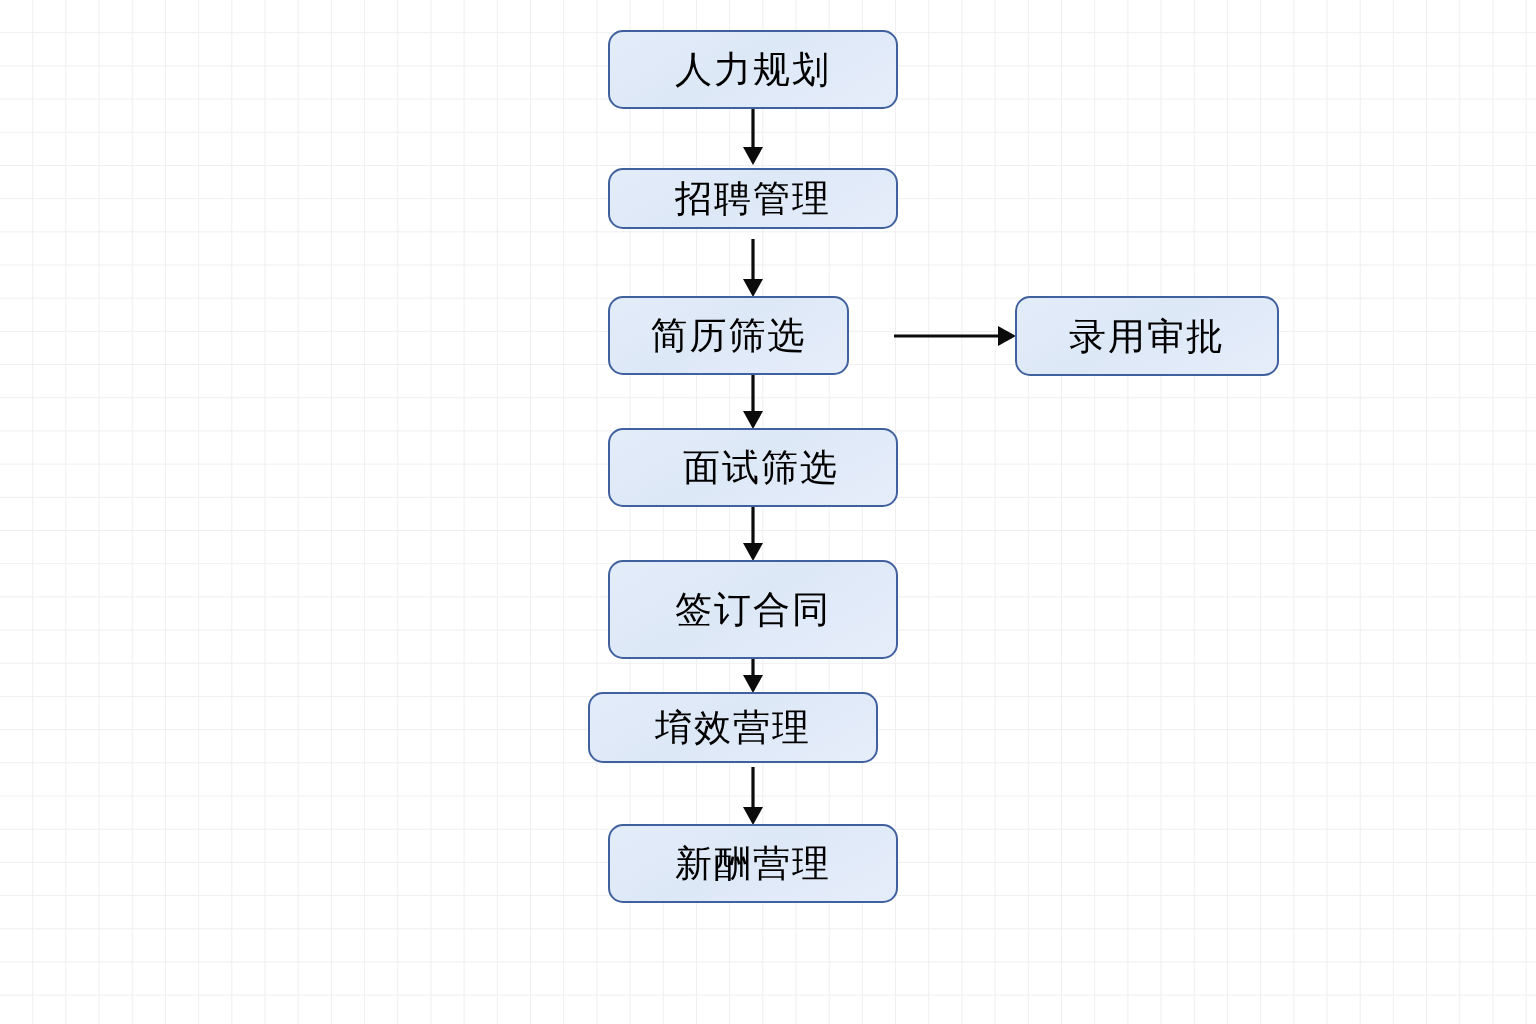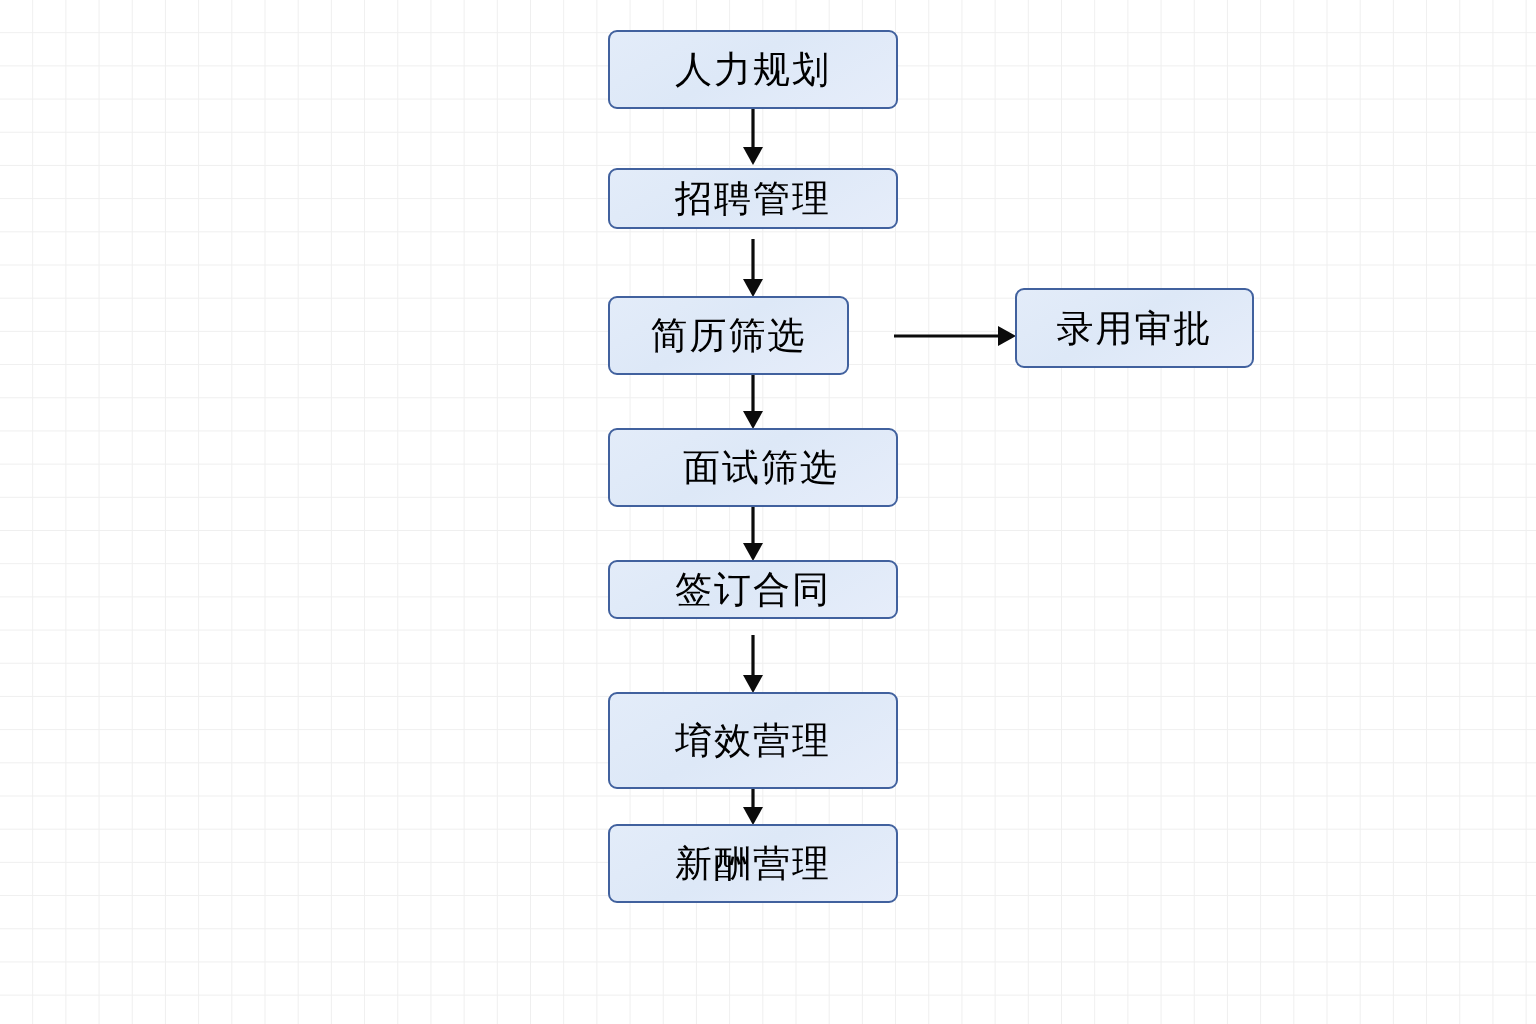--- a/index.html
+++ b/index.html
@@ -20,21 +20,21 @@
     background-position: -1px -1px;
     overflow: hidden;
     font-family: "Liberation Sans", "DejaVu Sans", sans-serif;
   }
 
   
   .node {
     position: absolute;
     box-sizing: border-box;
     border: 2px solid #41619e;
-    border-radius: 9px;
+    border-radius: 15px;
     background: linear-gradient(150deg, #e3ecf9 0%, #dde8f7 45%, #e6edfa 100%);
     display: flex;
     align-items: center;
     justify-content: center;
   }
 
   .node-label {
     font-family: "DejaVu Sans", "Liberation Sans", sans-serif;
     font-size: 37px;
     line-height: 1;
@@ -106,29 +106,29 @@
   </div>
 
   <div class="node" style="left:608px; top:296px; width:241px; height:79px;">
     <span class="node-label">简历筛选</span>
   </div>
 
   <div class="node" style="left:608px; top:428px; width:290px; height:79px;padding-left:16px;">
     <span class="node-label">面试筛选</span>
   </div>
 
-  <div class="node" style="left:608px; top:560px; width:290px; height:59px;">
+  <div class="node" style="left:608px; top:560px; width:290px; height:99px;">
     <span class="node-label">签订合同</span>
   </div>
 
-  <div class="node" style="left:608px; top:692px; width:290px; height:97px;">
+  <div class="node" style="left:588px; top:692px; width:290px; height:71px;">
     <span class="node-label">堉效营理</span>
   </div>
 
   <div class="node" style="left:608px; top:824px; width:290px; height:79px;">
     <span class="node-label">新酬营理</span>
   </div>
 
-  <div class="node" style="left:1015px; top:288px; width:239px; height:80px;">
+  <div class="node" style="left:1015px; top:296px; width:264px; height:80px;">
     <span class="node-label">录用审批</span>
   </div>
 
 </div>
 
 </body></html>

